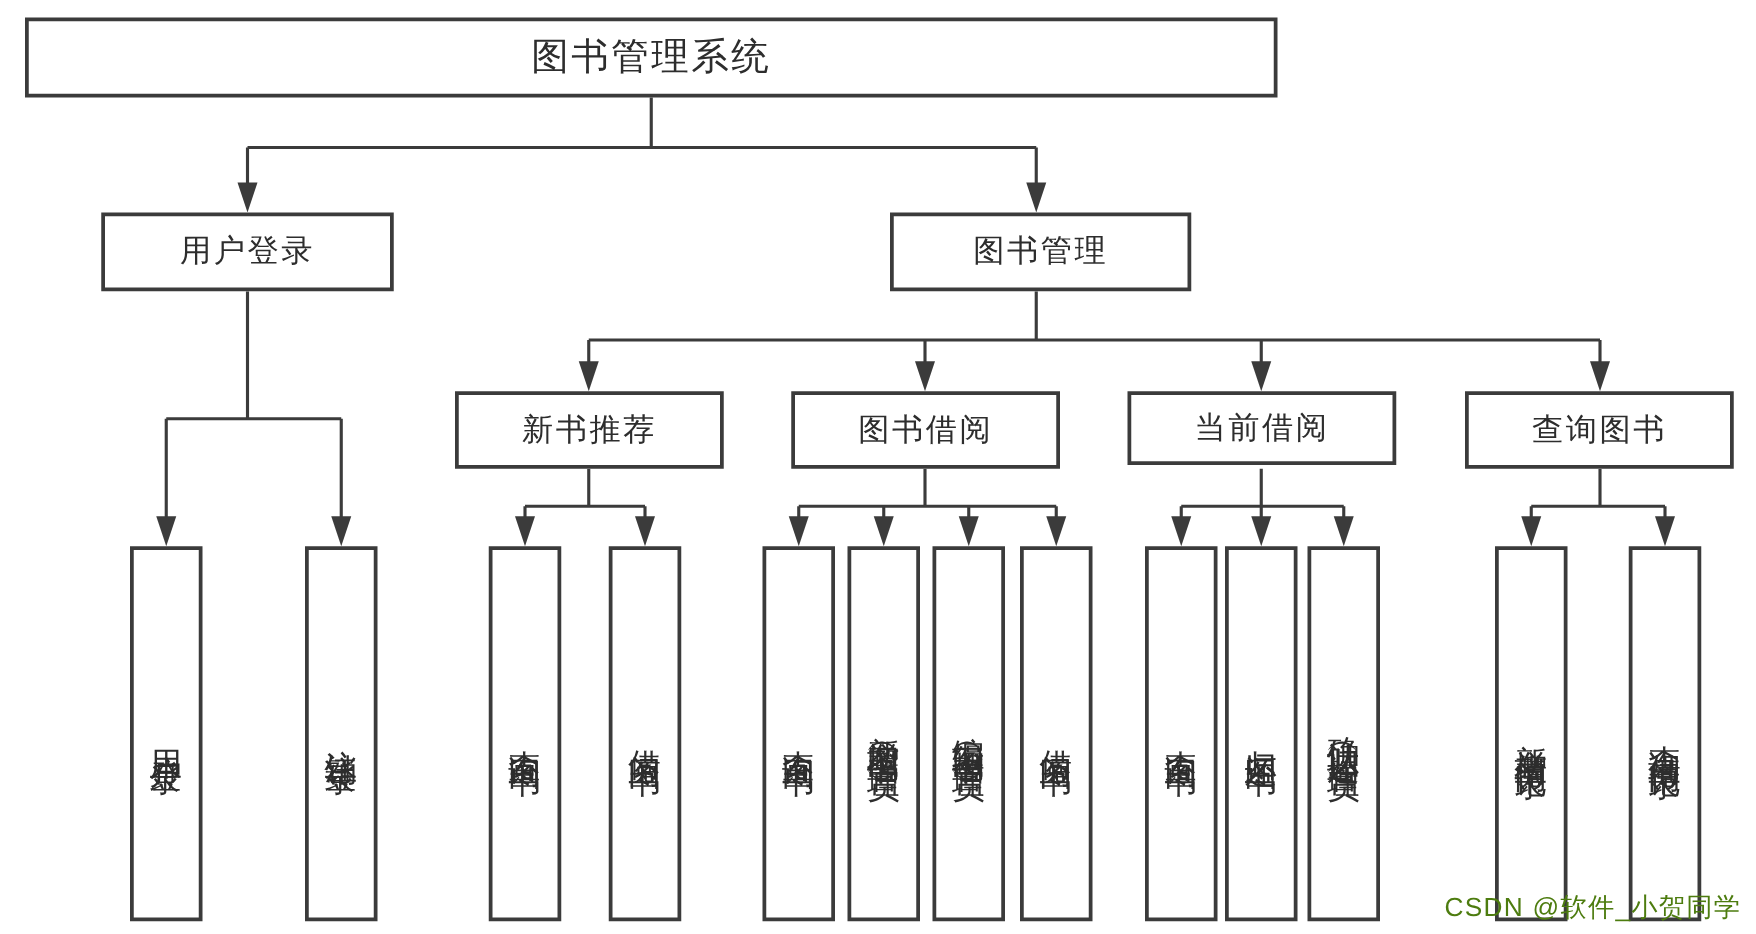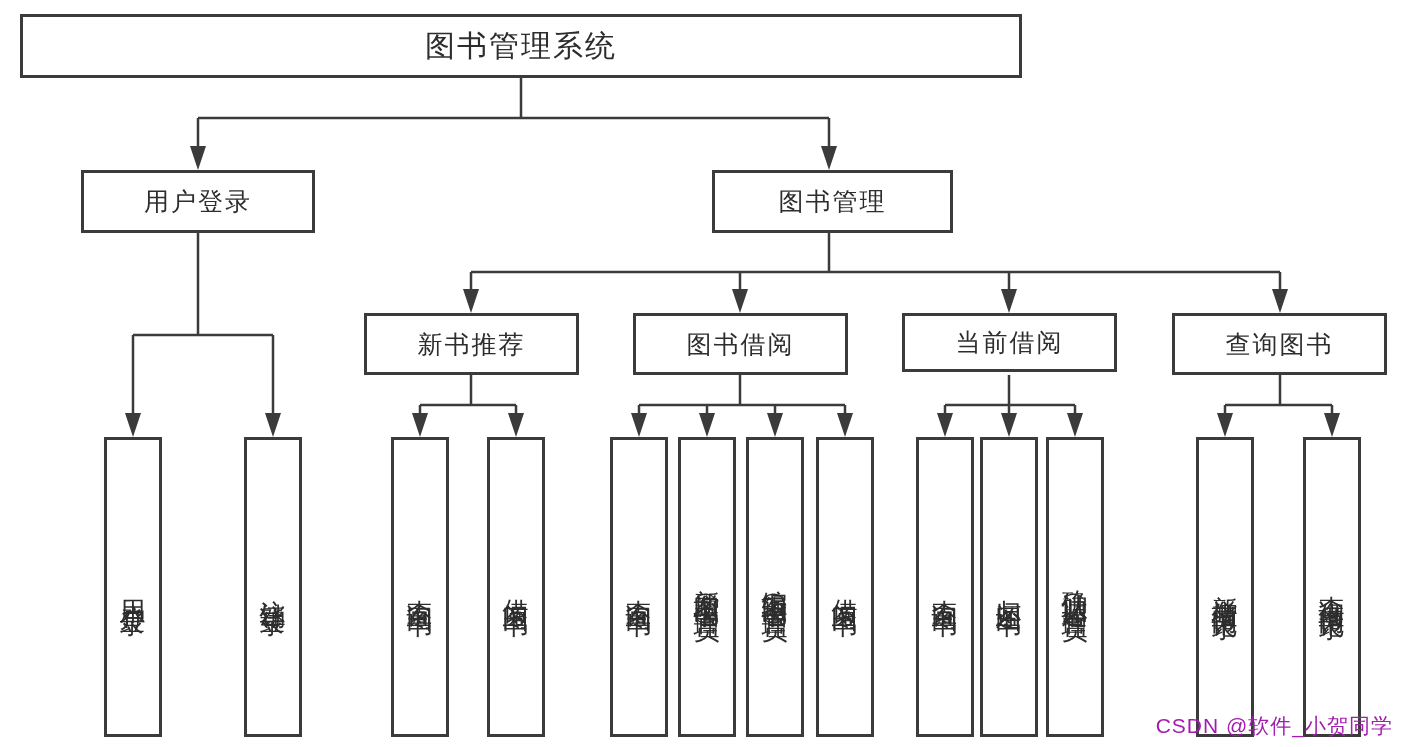--- a/index.html
+++ b/index.html
@@ -35,21 +35,21 @@
     text-orientation: mixed;
     font-size: 26px;
     letter-spacing: 4px;
     line-height: 1;
   }
   .watermark {
     position: absolute;
     right: 12px;
     top: 712px;
     font-size: 21px;
-    color: #a21caf;
+    color: #4d7c0f;
     letter-spacing: 1px;
     white-space: nowrap;
   }
 </style>
 </head>
 <body>
 
 <div class="stage">
 
   <svg class="connectors" width="1405" height="747" viewBox="0 0 1405 747" aria-hidden="true">

